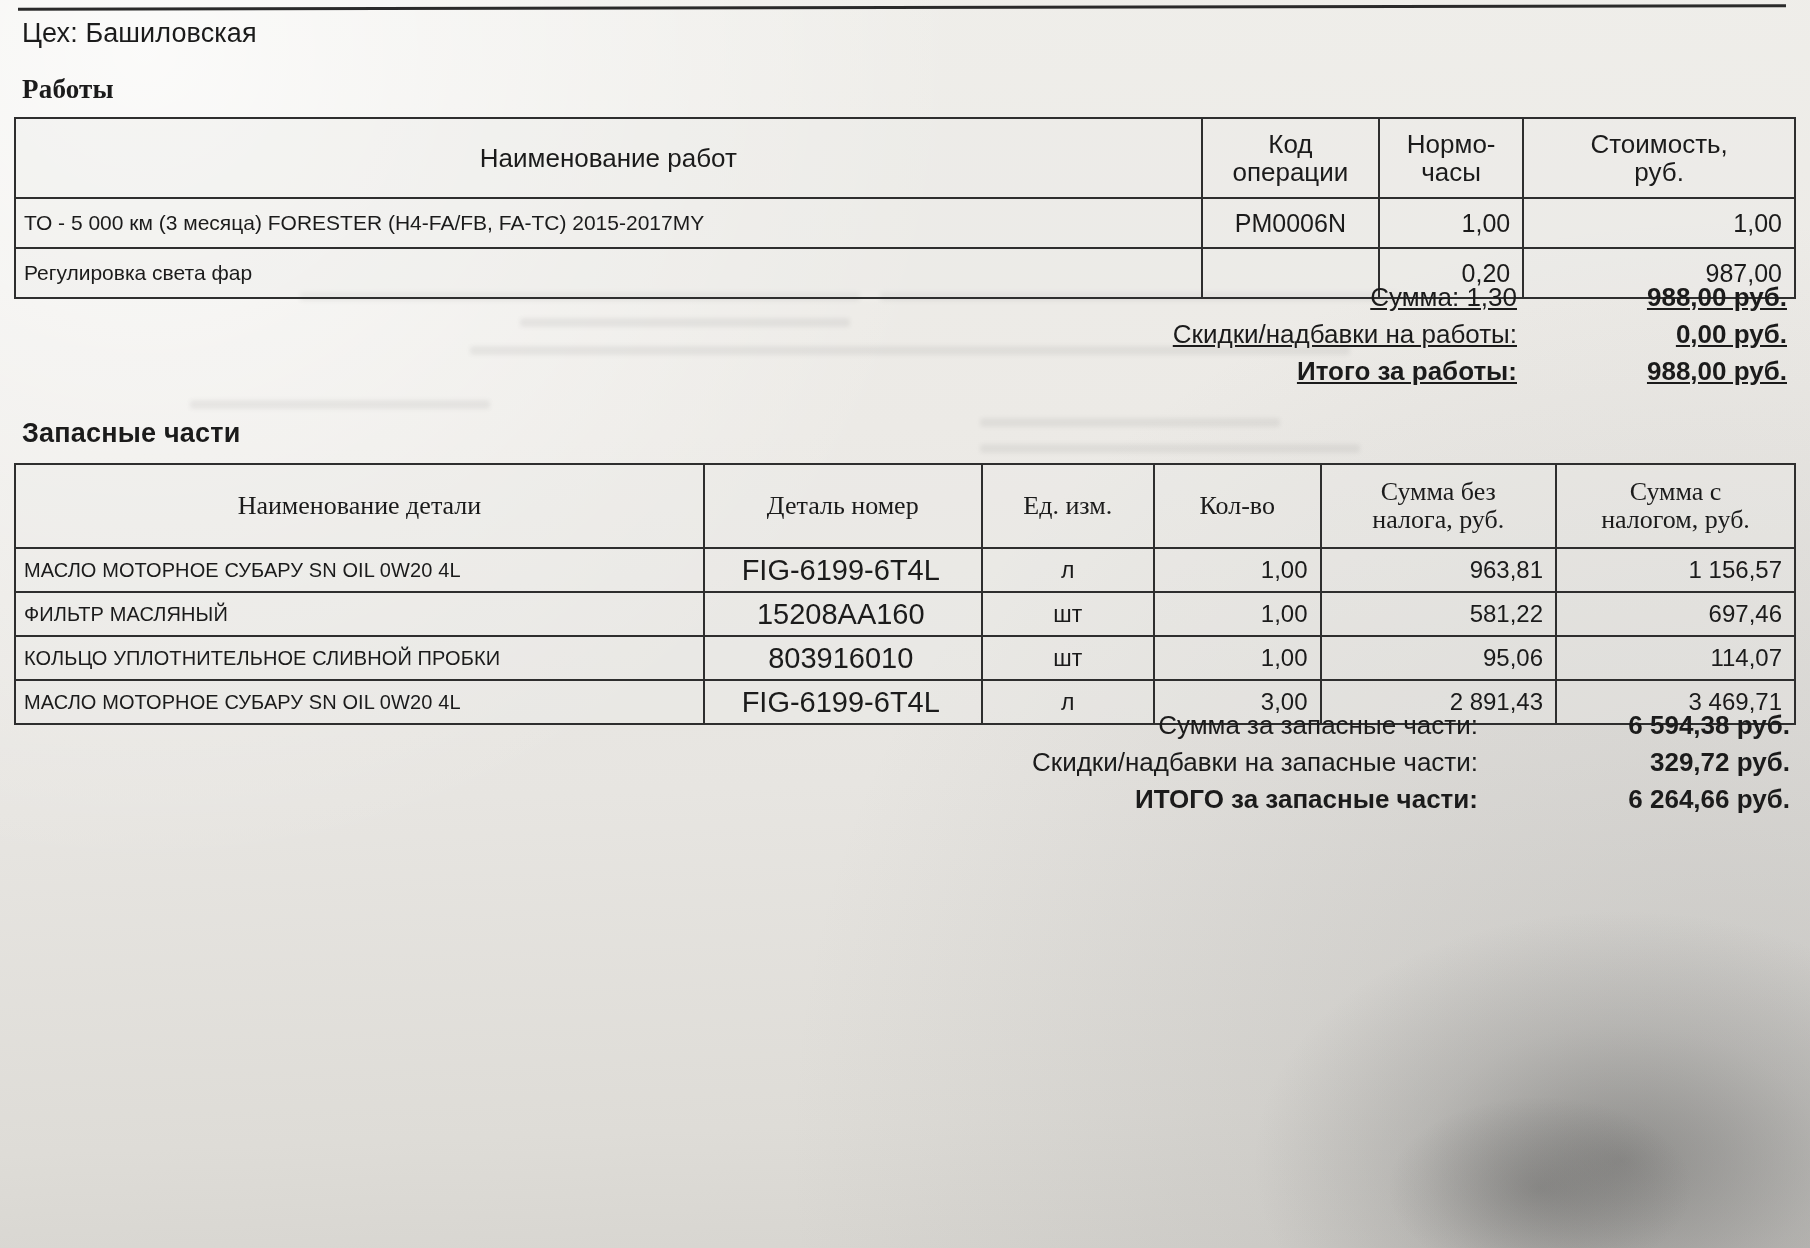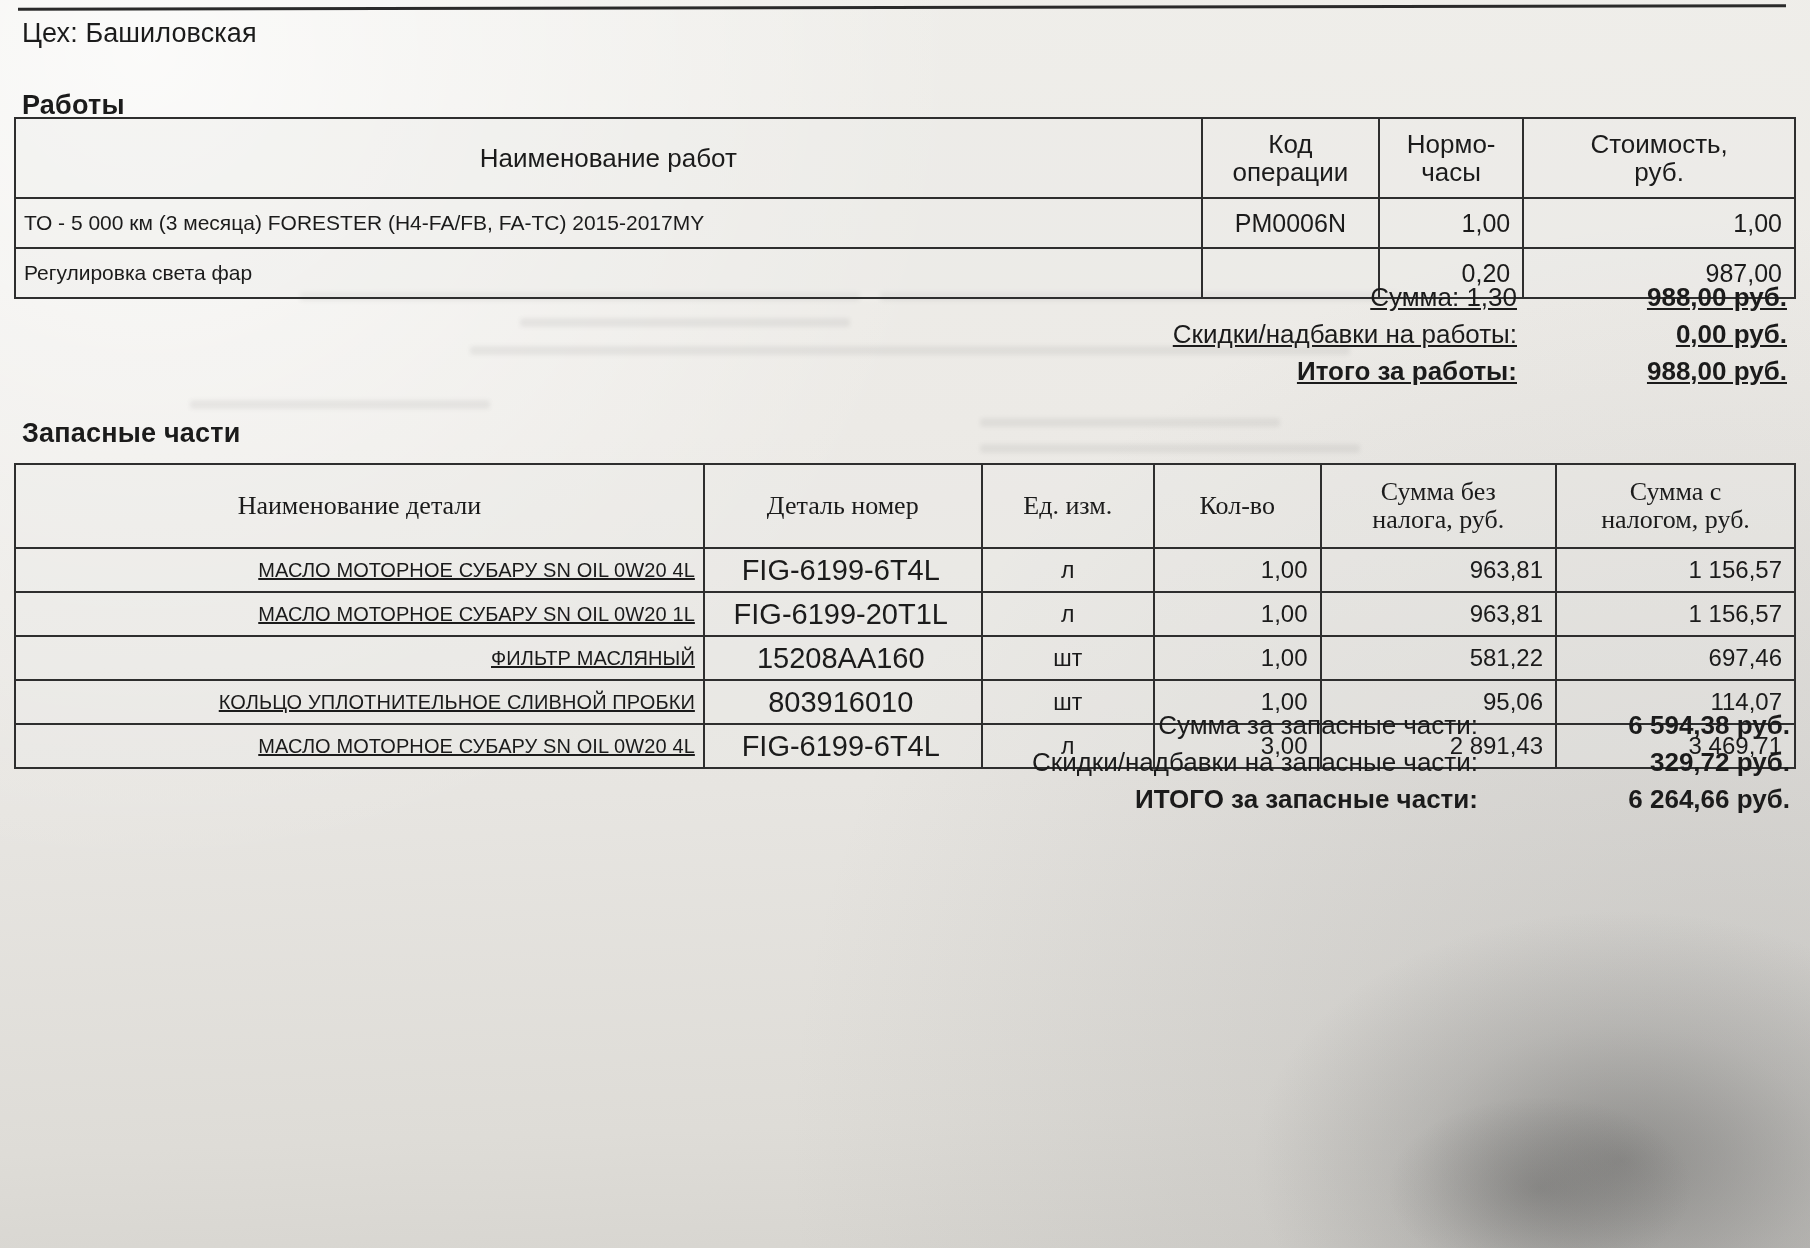--- a/index.html
+++ b/index.html
@@ -54,21 +54,21 @@
   .shop-line{
     position:absolute;left:22px;top:18px;
     font-size:27px;letter-spacing:.1px;
     white-space:nowrap;
   }
 
   .section-title{
     position:absolute;
     font-size:27px;font-weight:bold;letter-spacing:.2px;
   }
-  #works-title{left:22px;top:90px;}
+  #works-title{left:22px;top:74px;font-family:Liberation Serif, serif;}
   #parts-title{left:22px;top:418px;}
 
   table.doc{
     position:absolute;
     border-collapse:collapse;
     table-layout:fixed;
     background:rgba(236,235,231,0.35);
   }
   table.doc th, table.doc td{
     border:2px solid #2e2e2e;
@@ -88,21 +88,21 @@
   
   #works-table{left:14px;top:117px;width:1782px;}
   #works-table th.c-name{height:74px;}
   #works-table td.c-name{font-size:21px;text-align:left;height:44px;white-space:nowrap;border-radius:23px;}
   #works-table td.c-code{font-size:25px;text-align:center;}
   #works-table td.num{font-size:25px;text-align:right;padding-right:12px;}
 
   
   #parts-table{left:14px;top:463px;width:1782px;}
   #parts-table th{height:78px;font-family:Liberation Serif, serif;}
-  #parts-table td.p-name{font-size:20px;text-align:right;height:38px;white-space:nowrap;letter-spacing:.1px;text-decoration:underline;}
+  #parts-table td.p-name{font-size:20px;text-align:left;height:38px;white-space:nowrap;letter-spacing:.1px;}
   #parts-table td.p-num{font-size:29px;text-align:center;padding-right:12px;}
   #parts-table td.p-unit{font-size:23px;text-align:center;}
   #parts-table td.num{font-size:24px;text-align:right;padding-right:12px;}
 
   
   .summary{position:absolute;}
   .summary .row{
     display:flex;align-items:baseline;justify-content:flex-end;
     white-space:nowrap;
   }
@@ -233,28 +233,20 @@
     <tbody>
       <tr>
         <td class="p-name">МАСЛО МОТОРНОЕ СУБАРУ SN OIL 0W20 4L</td>
         <td class="p-num">FIG-6199-6T4L</td>
         <td class="p-unit">л</td>
         <td class="num">1,00</td>
         <td class="num">963,81</td>
         <td class="num">1 156,57</td>
       </tr>
       <tr>
-        <td class="p-name">МАСЛО МОТОРНОЕ СУБАРУ SN OIL 0W20 1L</td>
-        <td class="p-num">FIG-6199-20T1L</td>
-        <td class="p-unit">л</td>
-        <td class="num">1,00</td>
-        <td class="num">963,81</td>
-        <td class="num">1 156,57</td>
-      </tr>
-      <tr>
         <td class="p-name">ФИЛЬТР МАСЛЯНЫЙ</td>
         <td class="p-num">15208AA160</td>
         <td class="p-unit">шт</td>
         <td class="num">1,00</td>
         <td class="num">581,22</td>
         <td class="num">697,46</td>
       </tr>
       <tr>
         <td class="p-name">КОЛЬЦО УПЛОТНИТЕЛЬНОЕ СЛИВНОЙ ПРОБКИ</td>
         <td class="p-num">803916010</td>

